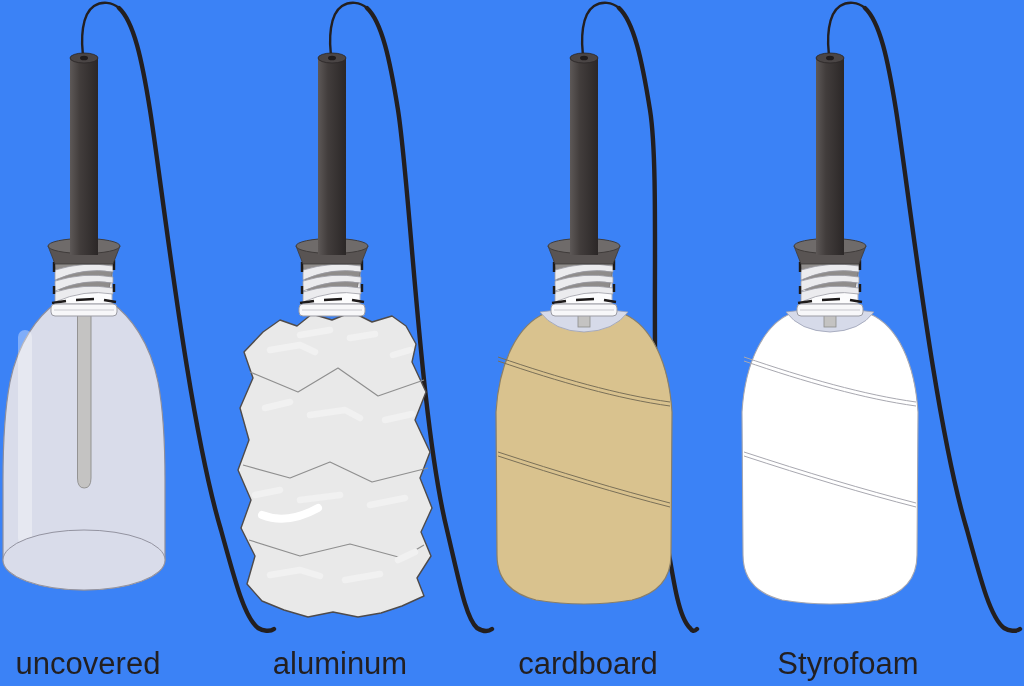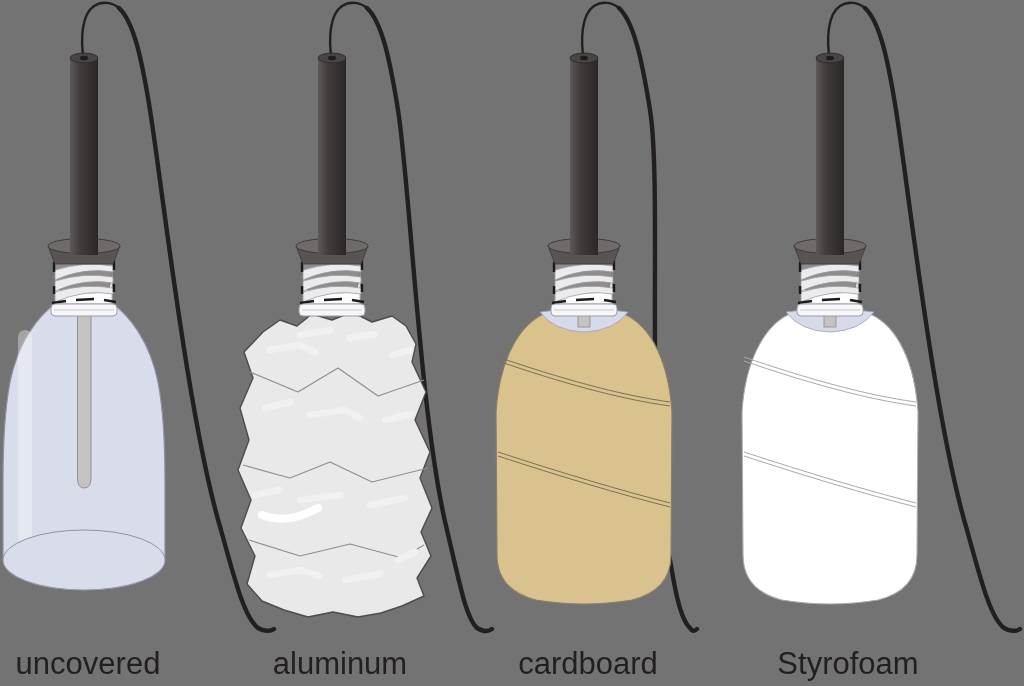--- a/index.html
+++ b/index.html
@@ -1,17 +1,17 @@
 <!DOCTYPE html>
 <html><head>
 <meta charset="utf-8">
 <style>
   html,body{margin:0;padding:0;background:#ffffff;}
   .canvas{
-    position:relative;width:1024px;height:686px;background:#737373;
+    position:relative;width:1024px;height:686px;background:#3b82f6;
     font-family:"Liberation Sans", sans-serif;overflow:hidden;
   }
   svg text{
     font-family:"Liberation Sans", sans-serif;
     font-size:31px;fill:#231f20;
   }
 </style>
 </head>
 <body>
 

